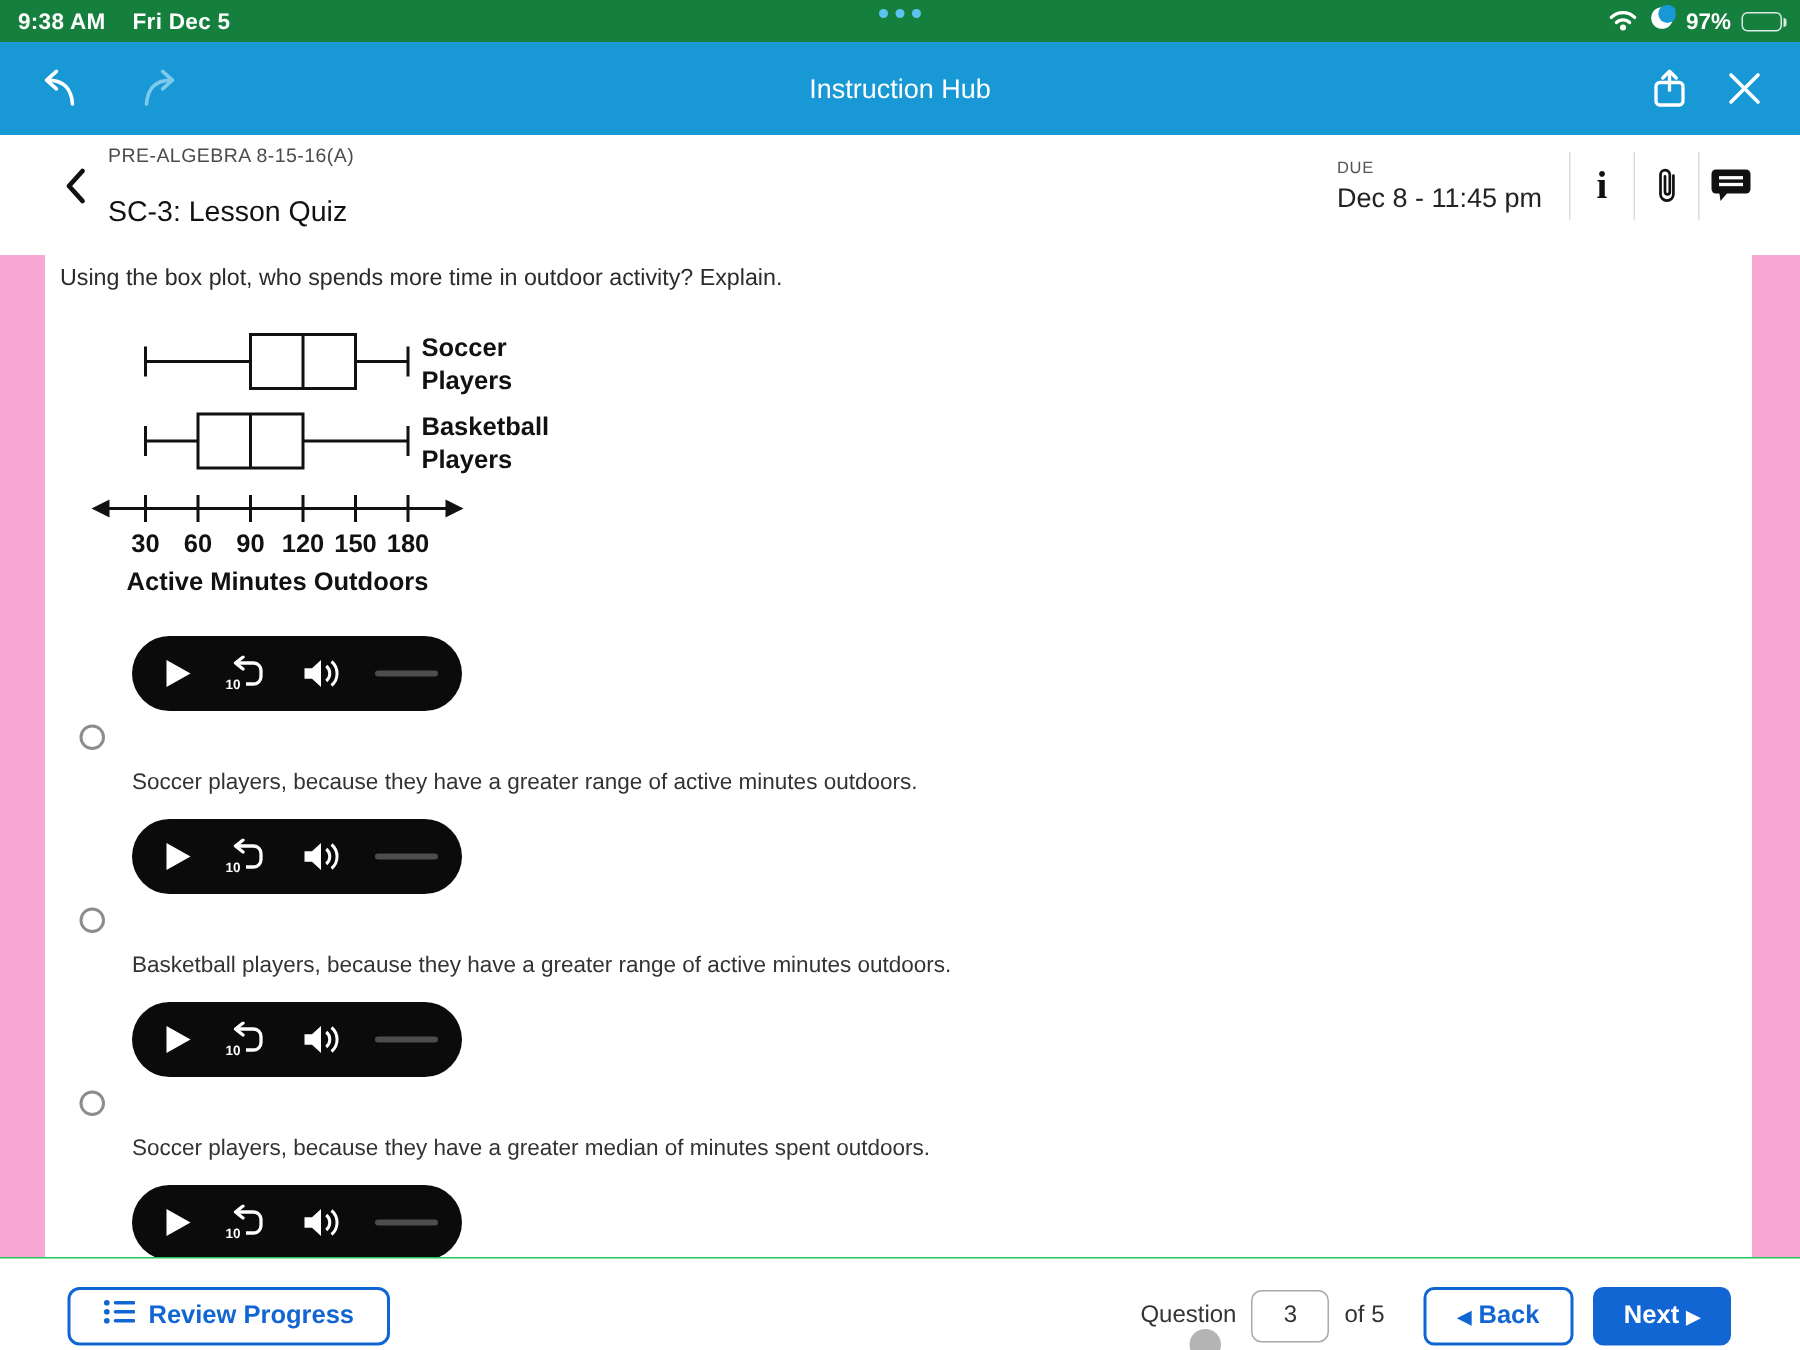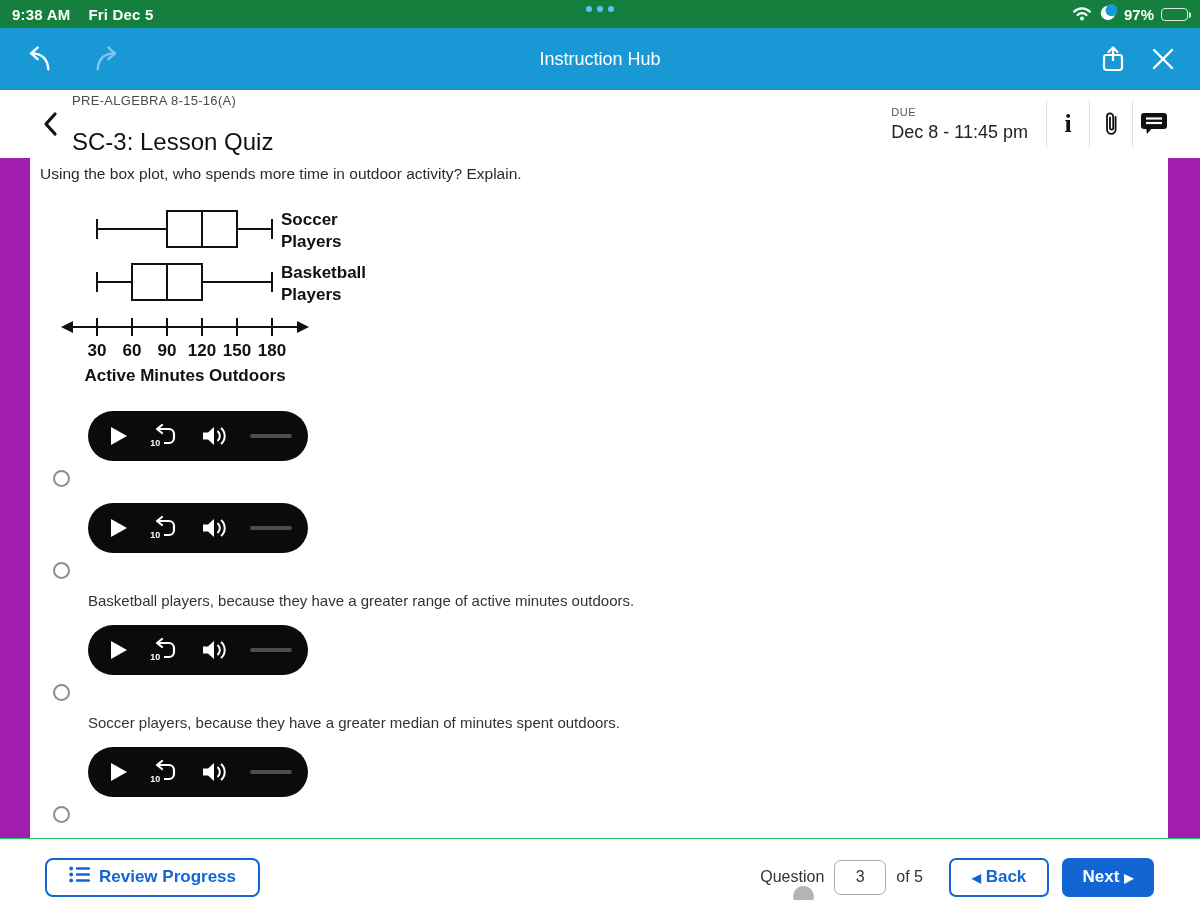--- a/index.html
+++ b/index.html
@@ -24,32 +24,32 @@
   .nav-bar { top:28px; height:62px; background:#1899d6; display:flex; align-items:center; padding:0 24px; }
   .nav-title { position:absolute; left:0; right:0; text-align:center; color:#fff; font-size:18px; font-weight:500; }
   .nav-left { display:flex; gap:38px; z-index:2; }
   .nav-right { margin-left:auto; display:flex; gap:24px; z-index:2; }
   .icon-btn { background:none; border:none; cursor:pointer; padding:0; display:flex; align-items:center; }
 
   
   .app-header { top:90px; height:68px; background:#fff; display:flex; align-items:center; }
   .hdr-left { display:flex; align-items:center; gap:14px; margin-left:42px; }
   .course { font-size:13px; color:#4c4c4c; letter-spacing:.3px; }
-  .quiz-title { font-size:24px; color:#111; font-weight:500; margin-top:20px; }
+  .quiz-title { font-size:19px; color:#111; font-weight:500; margin-top:20px; }
   .hdr-right { margin-left:auto; display:flex; align-items:center; margin-right:25px; }
   .due-block { text-align:left; margin-right:18px; }
   .due-label { font-size:11px; color:#555; letter-spacing:.5px; }
   .due-date { font-size:18px; color:#222; margin-top:4px; }
   .vdiv { width:1px; height:46px; background:#ddd; }
   .hdr-icon { width:42px; display:flex; justify-content:center; align-items:center;
     background:none; border:none; cursor:pointer; height:46px; }
   .info-glyph { font-family:"Liberation Serif", serif; font-weight:700; font-size:26px; color:#111; line-height:1; }
 
   
-  .content-bg { top:158px; height:680px; background:#a21caf; }
+  .content-bg { top:170px; height:680px; background:#f9a8d4; }
   .card { position:absolute; left:30px; top:0; width:1138px; height:680px; background:#fff; padding:4px 0 0 10px; }
   .question { font-size:15.5px; color:#2b2b2b; padding-top:3px; }
   .boxplot-wrap { margin:14px 0 0 18px; }
 
   .option-group { }
   .player { width:220px; height:50px; background:#0b0b0b; border-radius:25px;
     margin:16px 0 0 48px; display:flex; align-items:center; padding:0 16px 0 22px;
     justify-content:space-between; cursor:pointer; }
   .p-btn { background:none; border:none; padding:0; display:flex; align-items:center; cursor:pointer; }
   .replay-wrap { position:relative; }
@@ -242,20 +242,21 @@
         <button class="p-btn">
           <svg width="26" height="22" viewBox="0 0 26 22">
             <polygon points="2,7.5 7,7.5 13,2 13,20 7,14.5 2,14.5" fill="#fff"></polygon>
             <path d="M16.5 6 a6.5 6.5 0 0 1 0 10" fill="none" stroke="#fff" stroke-width="2"></path>
             <path d="M20 3 a10.5 10.5 0 0 1 0 16" fill="none" stroke="#fff" stroke-width="2"></path>
           </svg>
         </button>
         <span class="dash"></span>
       </div>
       <span class="radio"></span>
+      <div class="opt-text">Soccer players, because they have a greater range of active minutes outdoors.</div>
     </div>
 
     <div class="option-group">
       <div class="player">
         <button class="p-btn">
           <svg width="18" height="20" viewBox="0 0 18 20">
               <polygon points="1,1 17,10 1,19" fill="#fff"></polygon>
             </svg>
         </button>
         <button class="p-btn replay-wrap">

